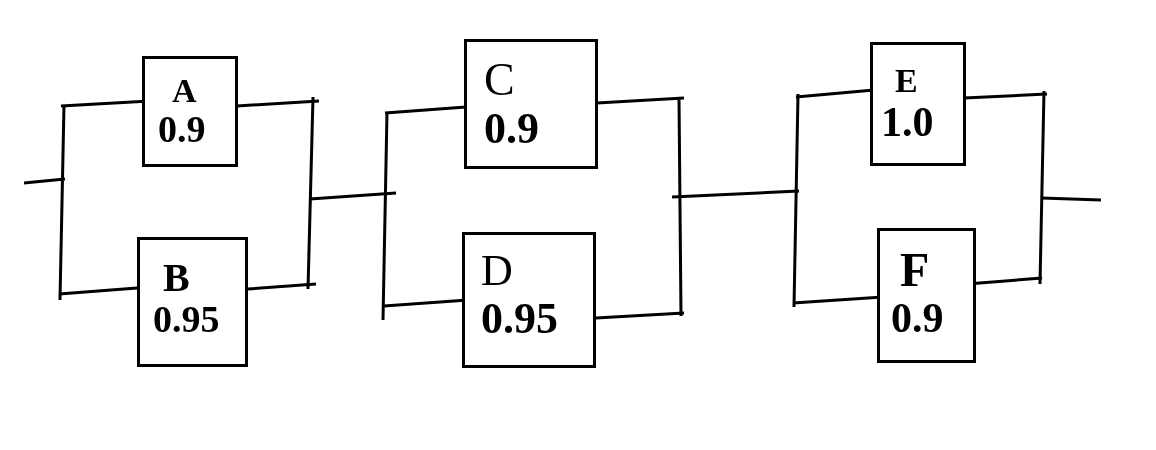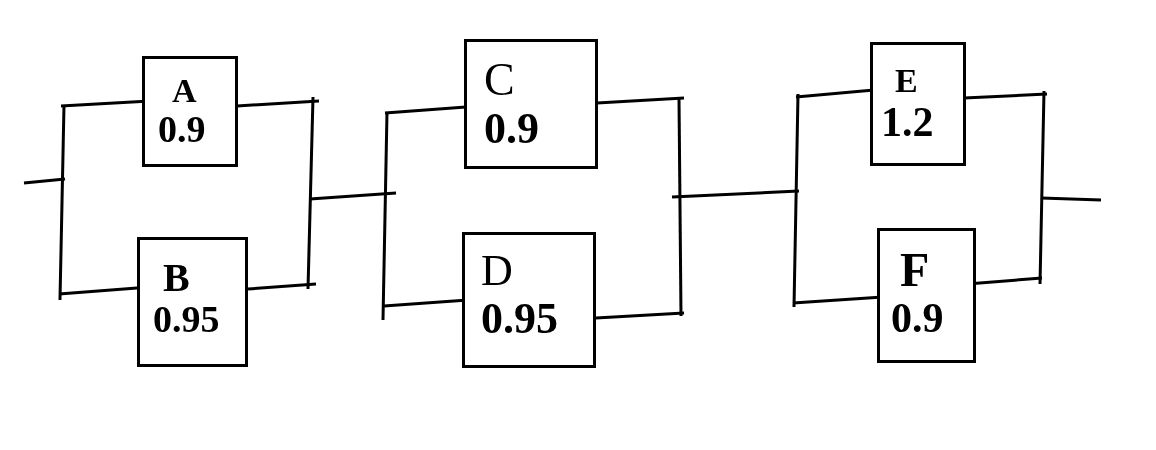--- a/index.html
+++ b/index.html
@@ -114,21 +114,21 @@
     <span class="value">0.9</span>
   </div>
 
   <div class="box box-d">
     <span class="letter">D</span>
     <span class="value">0.95</span>
   </div>
 
   <div class="box box-e">
     <span class="letter">E</span>
-    <span class="value">1.2</span>
+    <span class="value">1.0</span>
   </div>
 
   <div class="box box-f">
     <span class="letter">F</span>
     <span class="value">0.9</span>
   </div>
 
 </div>
 
 </body></html>

